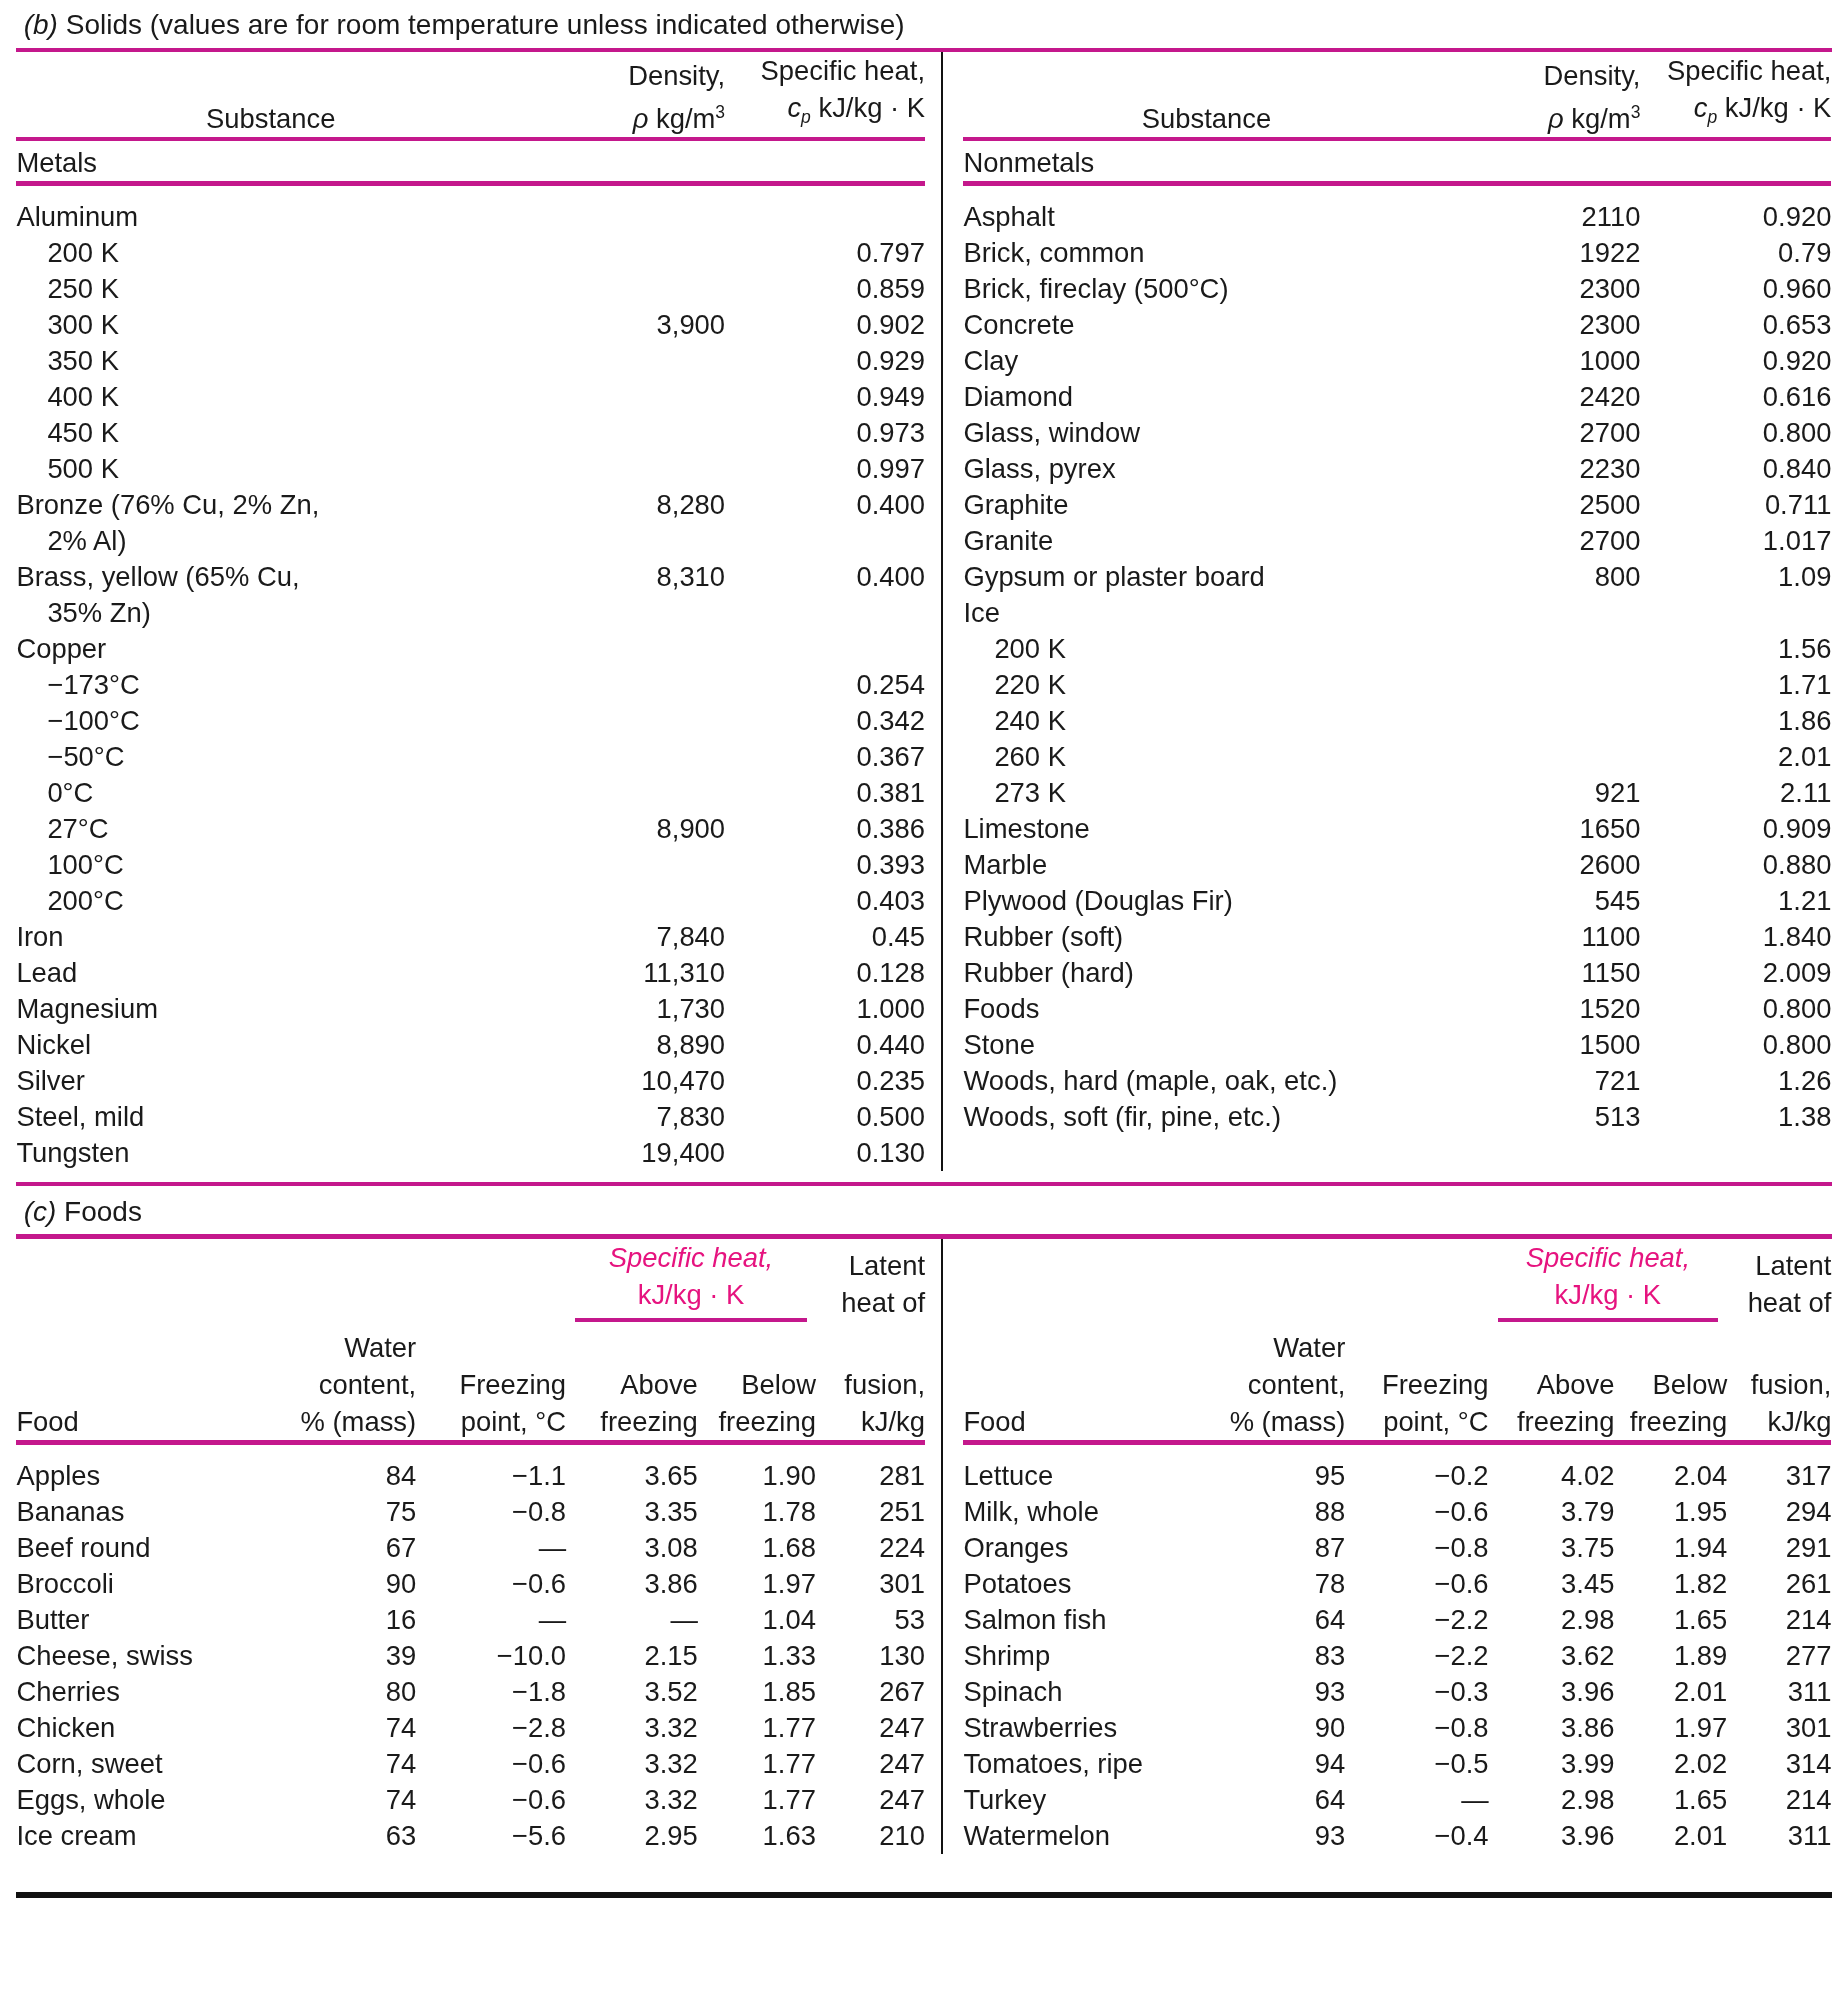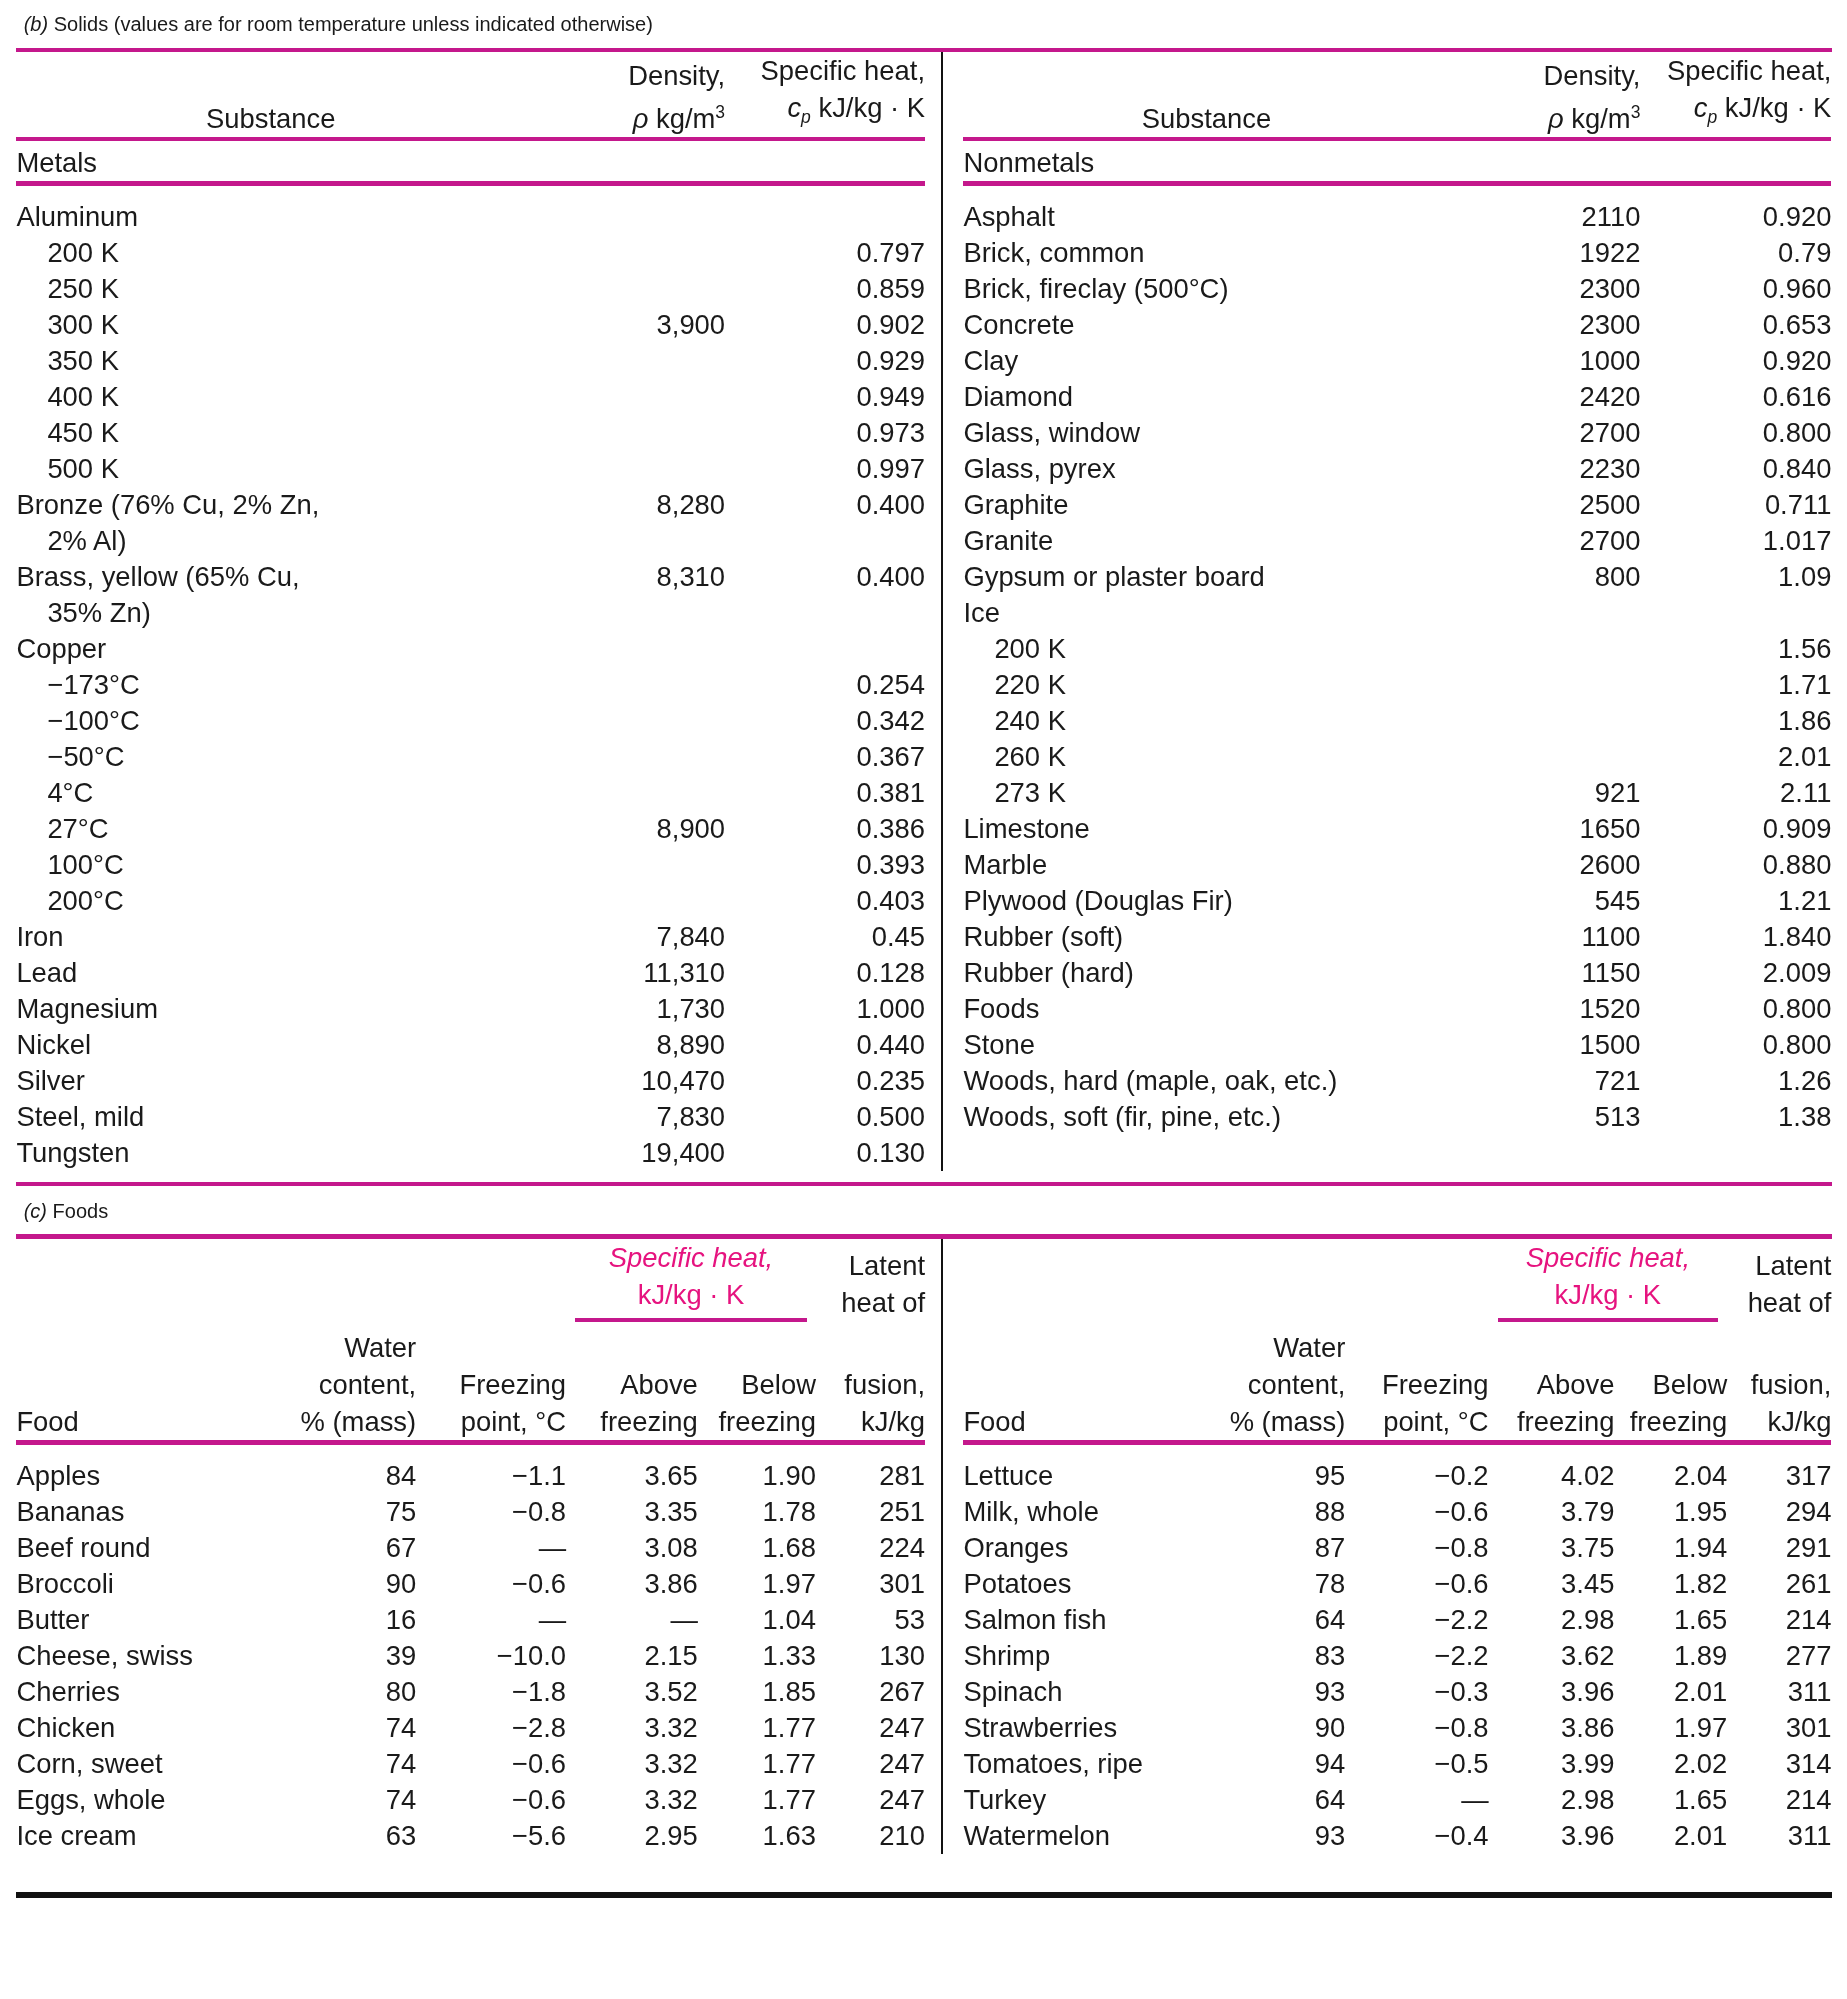--- a/index.html
+++ b/index.html
@@ -18,21 +18,21 @@
   .page {
     position: relative;
     width: 1848px;
     height: 1999px;
     box-sizing: border-box;
     padding: 0 16.4px;
   }
 
   
   .section-title {
-    font-size: 20px;
+    font-size: 28px;
     line-height: 35px;
     padding: 7.3px 0 5.5px 7.3px;
     white-space: nowrap;
   }
   .section-title .ital { font-style: italic; }
 
   .rule-magenta {
     height: 4.6px;
     background: #C4188C;
     width: 100%;
@@ -268,21 +268,21 @@
               <td class="v-sub ind1">−100°C</td>
               <td class="v-den"></td>
               <td class="v-cp">0.342</td>
             </tr>
             <tr class="row">
               <td class="v-sub ind1">−50°C</td>
               <td class="v-den"></td>
               <td class="v-cp">0.367</td>
             </tr>
             <tr class="row">
-              <td class="v-sub ind1">4°C</td>
+              <td class="v-sub ind1">0°C</td>
               <td class="v-den"></td>
               <td class="v-cp">0.381</td>
             </tr>
             <tr class="row">
               <td class="v-sub ind1">27°C</td>
               <td class="v-den">8,900</td>
               <td class="v-cp">0.386</td>
             </tr>
             <tr class="row">
               <td class="v-sub ind1">100°C</td>

